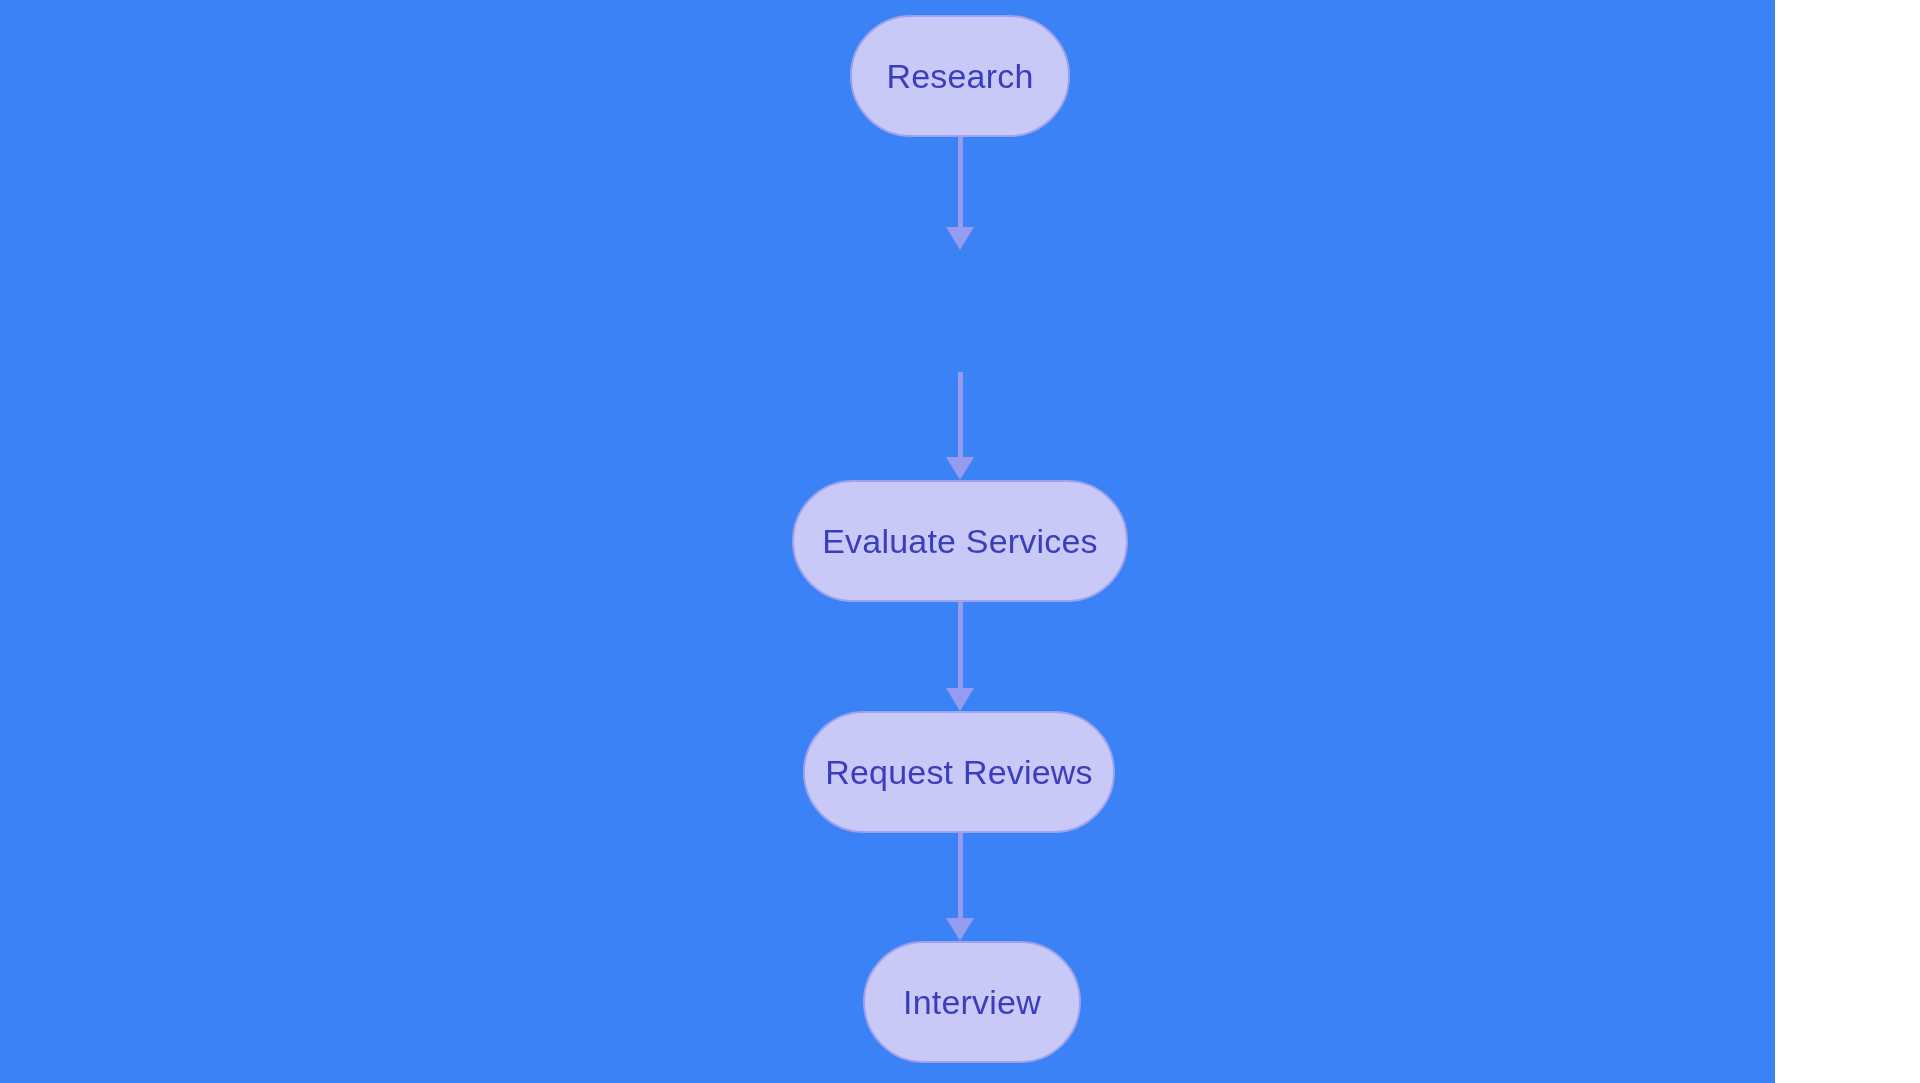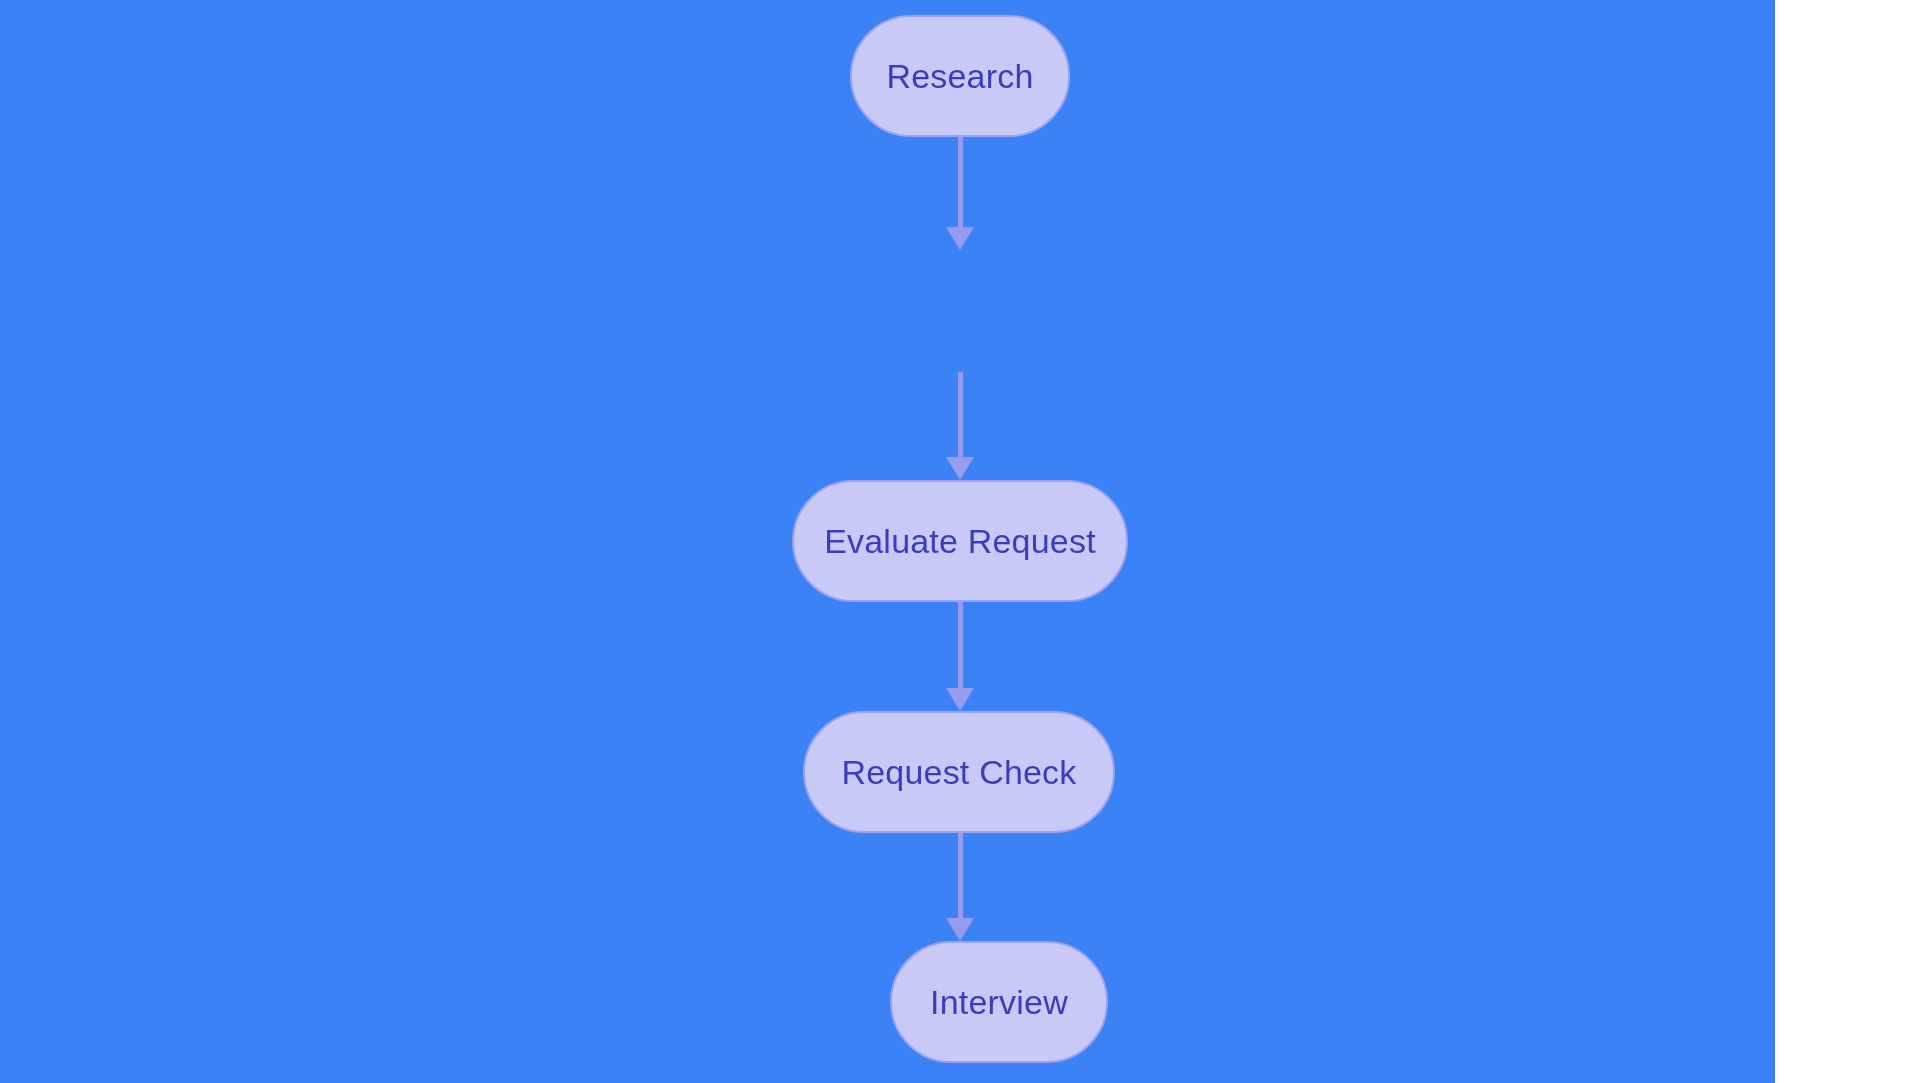--- a/index.html
+++ b/index.html
@@ -67,34 +67,34 @@
     <div class="arrow-head"></div>
   </div>
 
 
   <div class="arrow" style="left:946px; top:372px; height:108px;">
     <div class="arrow-line"></div>
     <div class="arrow-head"></div>
   </div>
 
   <div class="node" style="left:792px; top:480px; width:336px;">
-    <span class="node-label">Evaluate Request</span>
+    <span class="node-label">Evaluate Services</span>
   </div>
 
   <div class="arrow" style="left:946px; top:602px; height:109px;">
     <div class="arrow-line"></div>
     <div class="arrow-head"></div>
   </div>
 
   <div class="node" style="left:803px; top:711px; width:312px;">
-    <span class="node-label">Request Check</span>
+    <span class="node-label">Request Reviews</span>
   </div>
 
   <div class="arrow" style="left:946px; top:833px; height:108px;">
     <div class="arrow-line"></div>
     <div class="arrow-head"></div>
   </div>
 
-  <div class="node" style="left:890px; top:941px; width:218px;">
+  <div class="node" style="left:863px; top:941px; width:218px;">
     <span class="node-label">Interview</span>
   </div>
 
 </div>
 
 </body></html>

